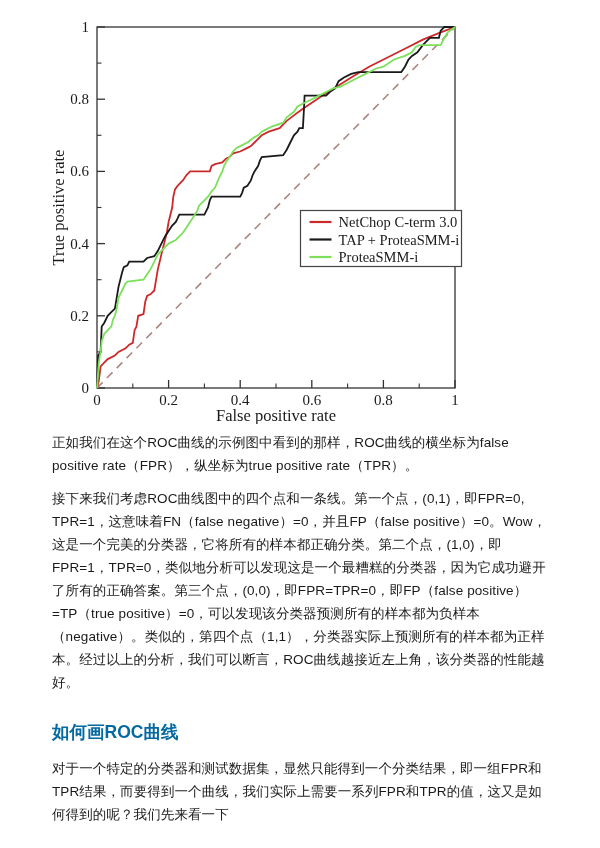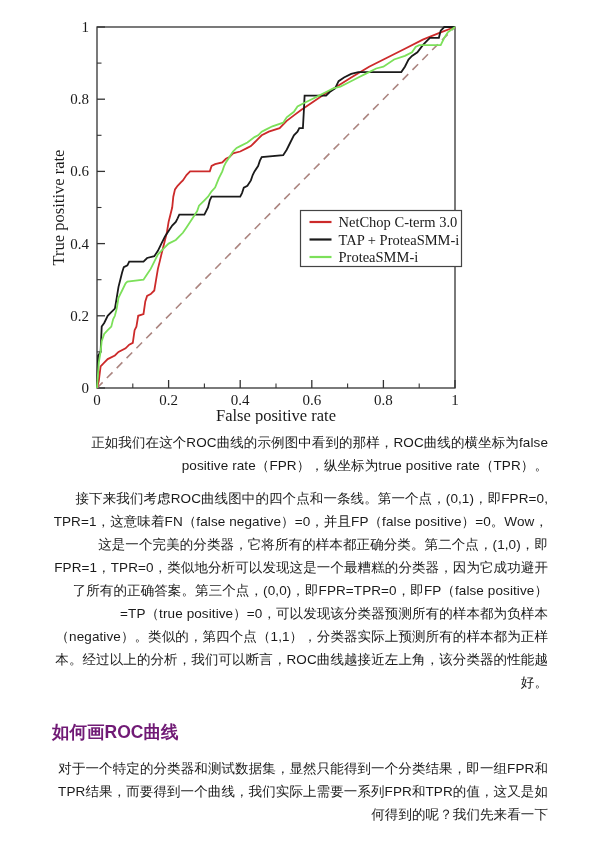--- a/index.html
+++ b/index.html
@@ -1,24 +1,24 @@
 <!DOCTYPE html>
 <html><head>
 <meta charset="utf-8">
 <style>
   html,body{margin:0;padding:0;background:#ffffff;}
   .page{position:relative;width:600px;height:848px;background:#fff;overflow:hidden;
         font-family:"Liberation Sans",sans-serif;color:#1a1a1a;}
   .figure{margin:0;position:relative;width:600px;height:424px;}
   .figure svg{display:block;}
   .article{padding:0 52px;}
-  .para{font-size:13.5px;line-height:23px;margin:0 0 10px 0;text-align:right;
+  .para{font-size:13.5px;line-height:23px;margin:0 0 10px 0;text-align:left;
         letter-spacing:0.1px;word-break:break-word;}
   .para.first{margin-top:7px;}
-  .heading{font-size:17.5px;line-height:24px;font-weight:bold;margin:26px 0 13px 0;color:#701a75;}
+  .heading{font-size:17.5px;line-height:24px;font-weight:bold;margin:26px 0 13px 0;color:#0369a1;}
 </style>
 </head>
 <body>
 
 <div class="page">
 
   <figure class="figure">
     <svg id="roc-chart" width="600" height="424" viewBox="0 0 600 424">
         <rect x="97" y="27" width="358" height="361" fill="none" stroke="#333333" stroke-width="1.3"></rect>
         <g>

